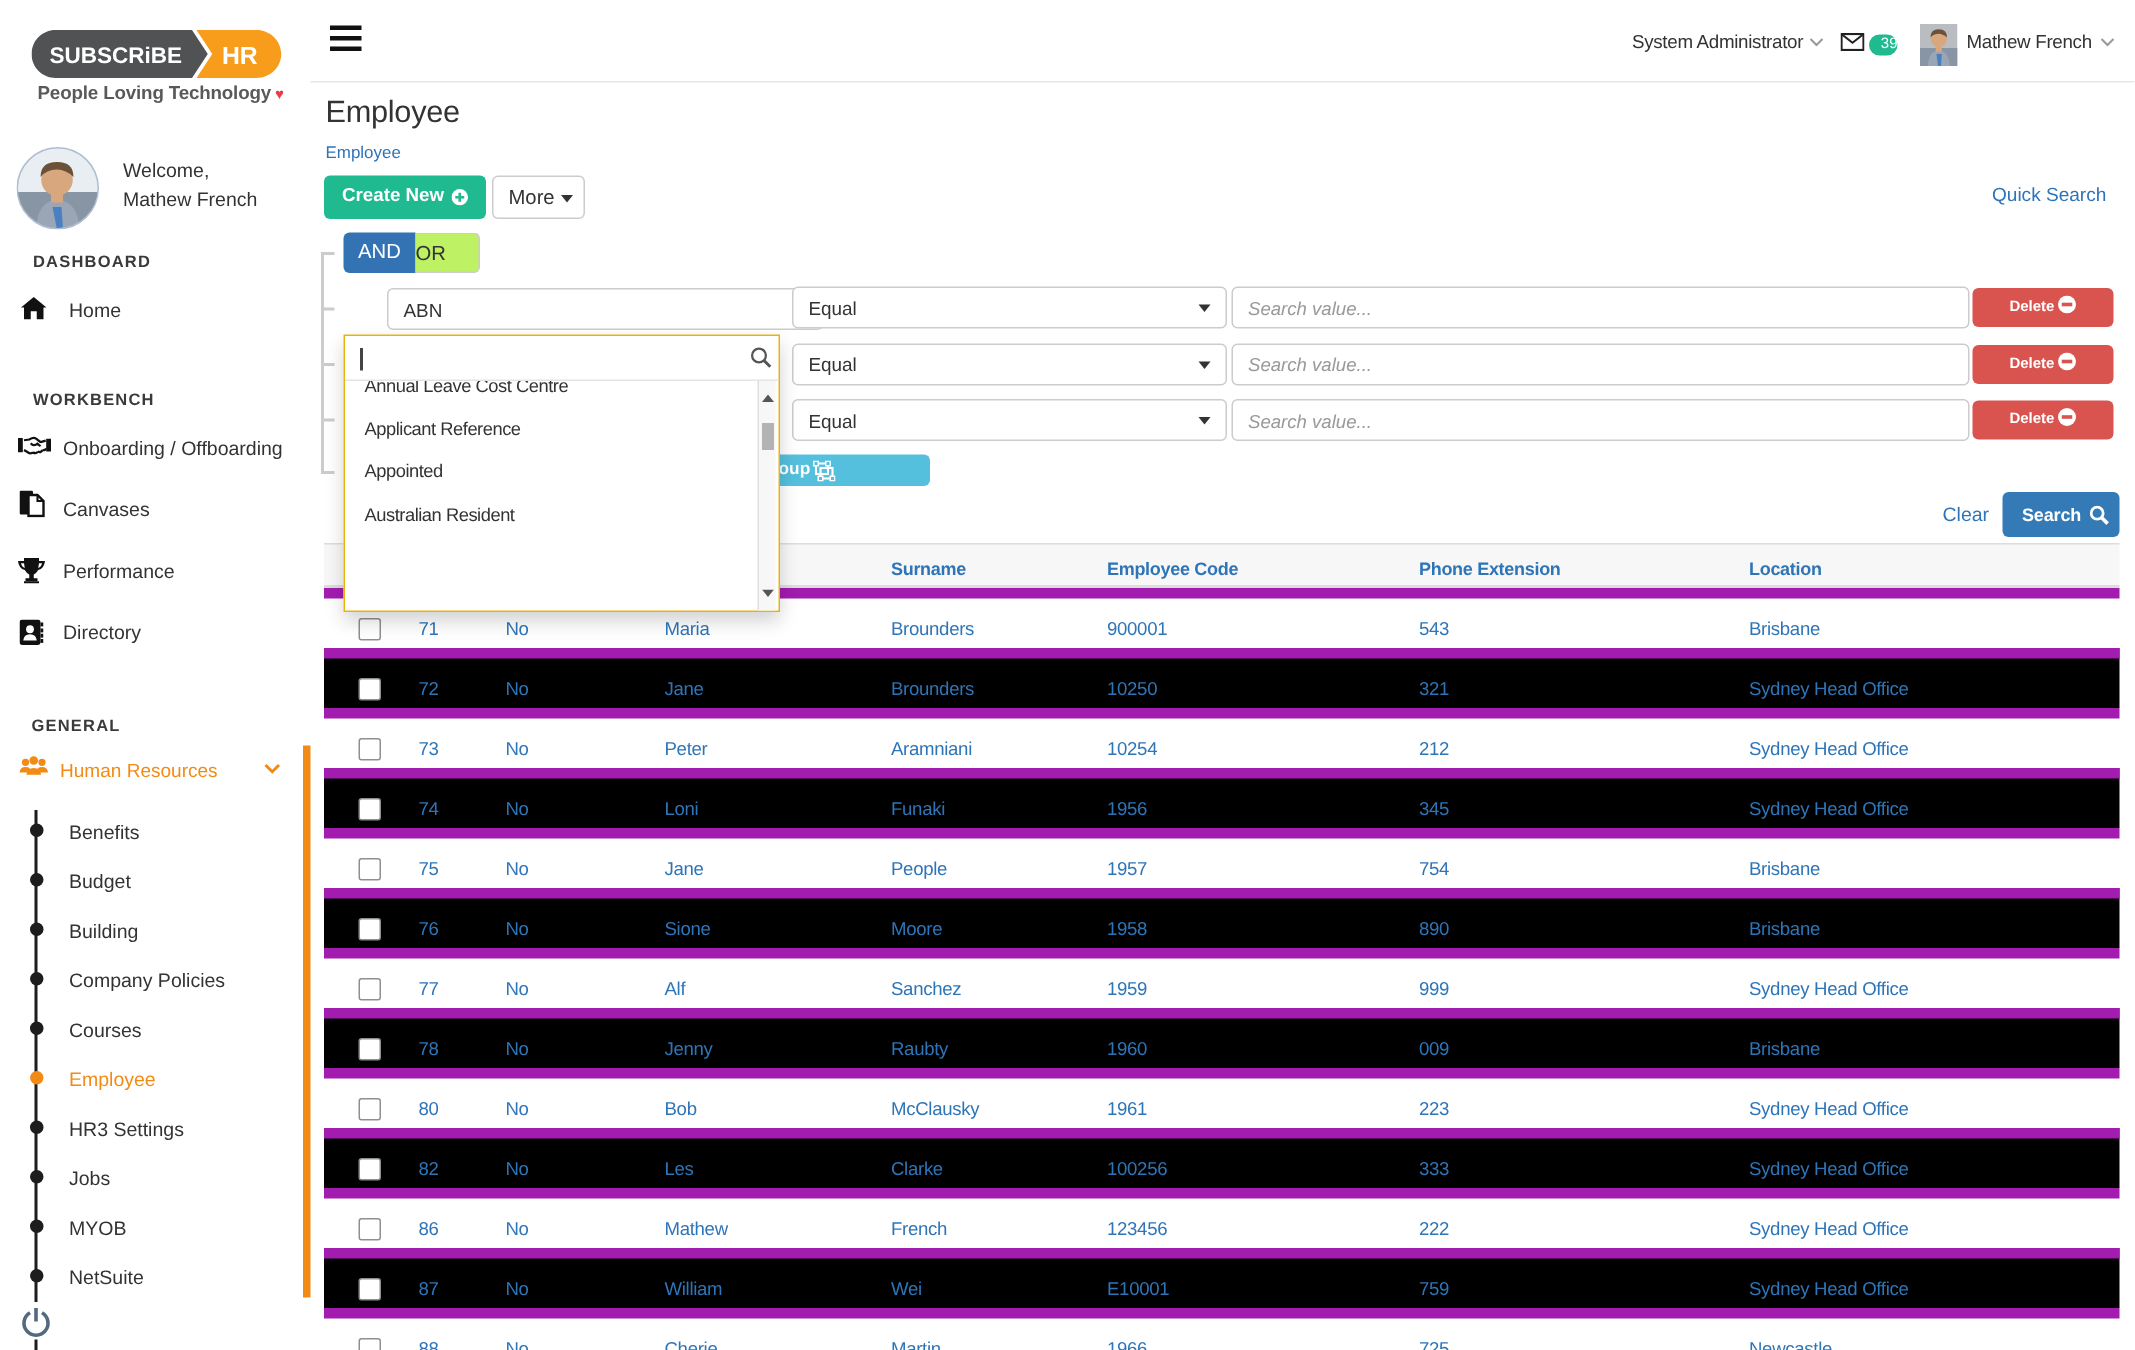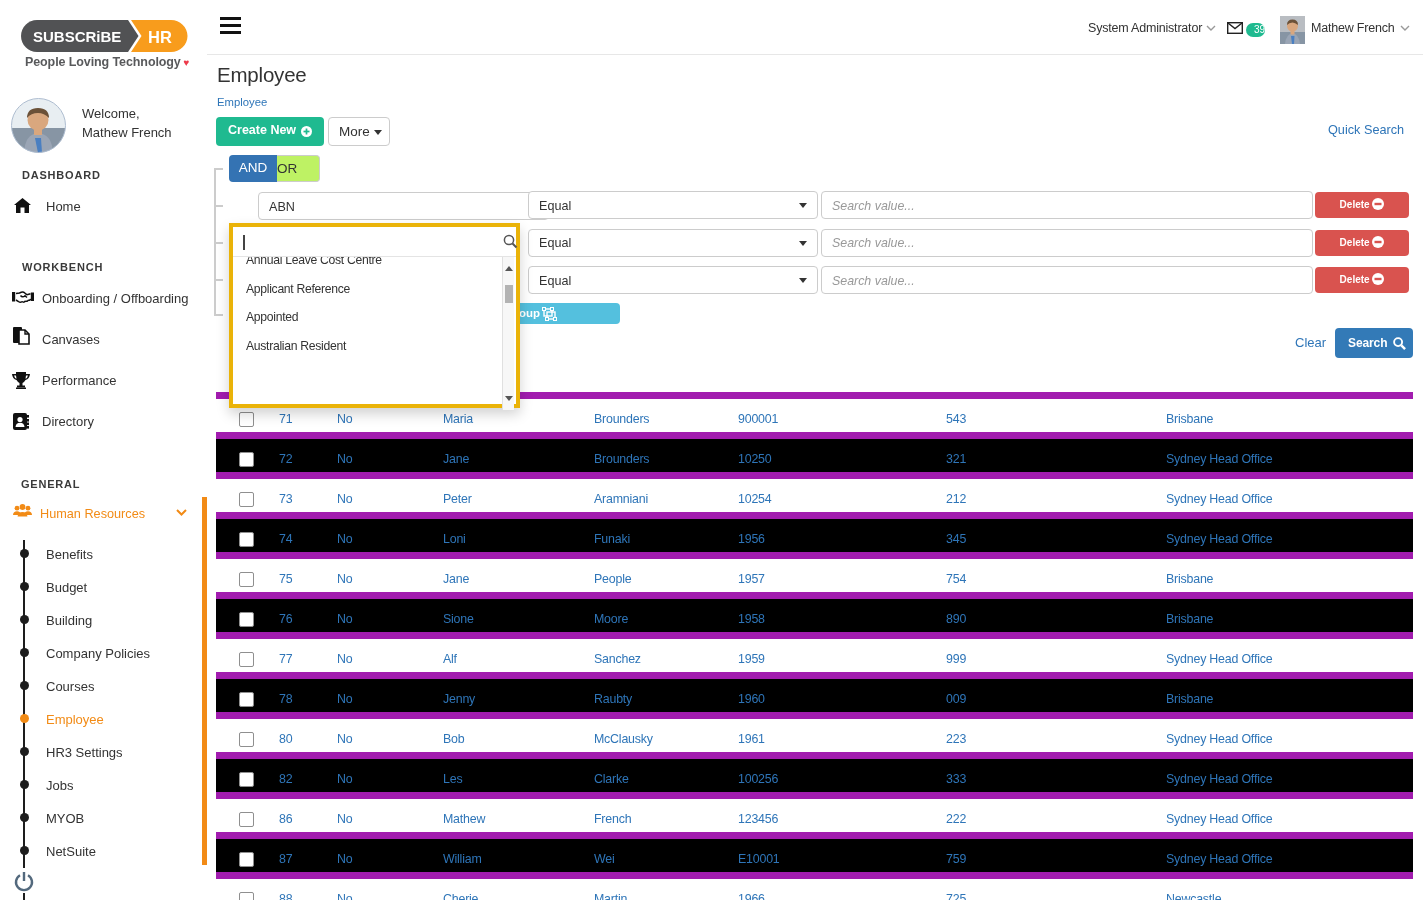--- a/index.html
+++ b/index.html
@@ -48,21 +48,21 @@
 
 #addgroup { position:absolute; left:437px; top:303px; width:183px; height:21px; background:#54c0de; border-radius:4px; z-index:3; }
 #addgroup span { position:absolute; left:45px; top:4px; color:#fff; font-size:11.5px; font-weight:bold; }
 
 #clearlink { position:absolute; left:1295px; top:335px; font-size:13px; color:#2e75b8; }
 #btn-search { position:absolute; left:1335px; top:328px; width:78px; height:30px; background:#337ab7; border-radius:4px;
   color:#fff; font-weight:bold; font-size:12px; letter-spacing:-0.1px; }
 
 
 #ddpanel { position:absolute; left:229px; top:223px; width:291px; height:185px; background:#fff;
-  border:4px solid #eab308; box-shadow:0 6px 12px rgba(0,0,0,0.18); z-index:20; }
+  border:1px solid #eab308; box-shadow:0 6px 12px rgba(0,0,0,0.18); z-index:20; }
 #ddcursor { position:absolute; left:10px; top:8px; width:1.5px; height:15px; background:#444; }
 #ddsep { position:absolute; left:0; top:29px; width:100%; height:1px; background:#e4e4e4; }
 #ddlist { position:absolute; left:0; top:30px; width:289px; height:153px; overflow:hidden; }
 .dditem { position:relative; height:28.7px; line-height:28.7px; padding-left:13px; font-size:12.2px; letter-spacing:-0.3px; color:#333; white-space:nowrap; }
 #ddscroll { position:absolute; right:2px; top:30px; width:12px; height:153px; background:#f7f7f7; border-left:1px solid #e0e0e0; }
 #ddthumb { position:absolute; left:2px; top:28px; width:8px; height:18px; background:#b3b3b3; }
 
 
 #tbl { position:absolute; left:216px; top:362px; width:1197px; height:538px; }
 #thead { position:absolute; left:0; top:0; width:1197px; height:30px; background:#f7f7f7; border-top:1px solid #ddd; border-bottom:2px solid #ddd; }
@@ -305,20 +305,26 @@
 <a id="clearlink">Clear</a>
 <div id="btn-search">
   <span style="position:absolute; left:13px; top:8px;">Search</span>
   <svg style="position:absolute; left:58px; top:8.5px;" width="13" height="13" viewBox="0 0 14 14">
     <circle cx="5.5" cy="5.5" r="4.3" fill="none" stroke="#fff" stroke-width="2"></circle>
     <line x1="9" y1="9" x2="13" y2="13" stroke="#fff" stroke-width="2.6"></line>
   </svg>
 </div>
 
 <div id="tbl">
+  <div id="thead">
+    <span class="th c4">Surname</span>
+    <span class="th c5">Employee Code</span>
+    <span class="th c6">Phone Extension</span>
+    <span class="th c7">Location</span>
+  </div>
   <div class="trow" style="top:30px;">
       <span class="cb"></span>
       <span class="c1">71</span>
       <span class="c2">No</span>
       <span class="c3">Maria</span>
       <span class="c4">Brounders</span>
       <span class="c5">900001</span>
       <span class="c6">543</span>
       <span class="c7">Brisbane</span>
     </div>

